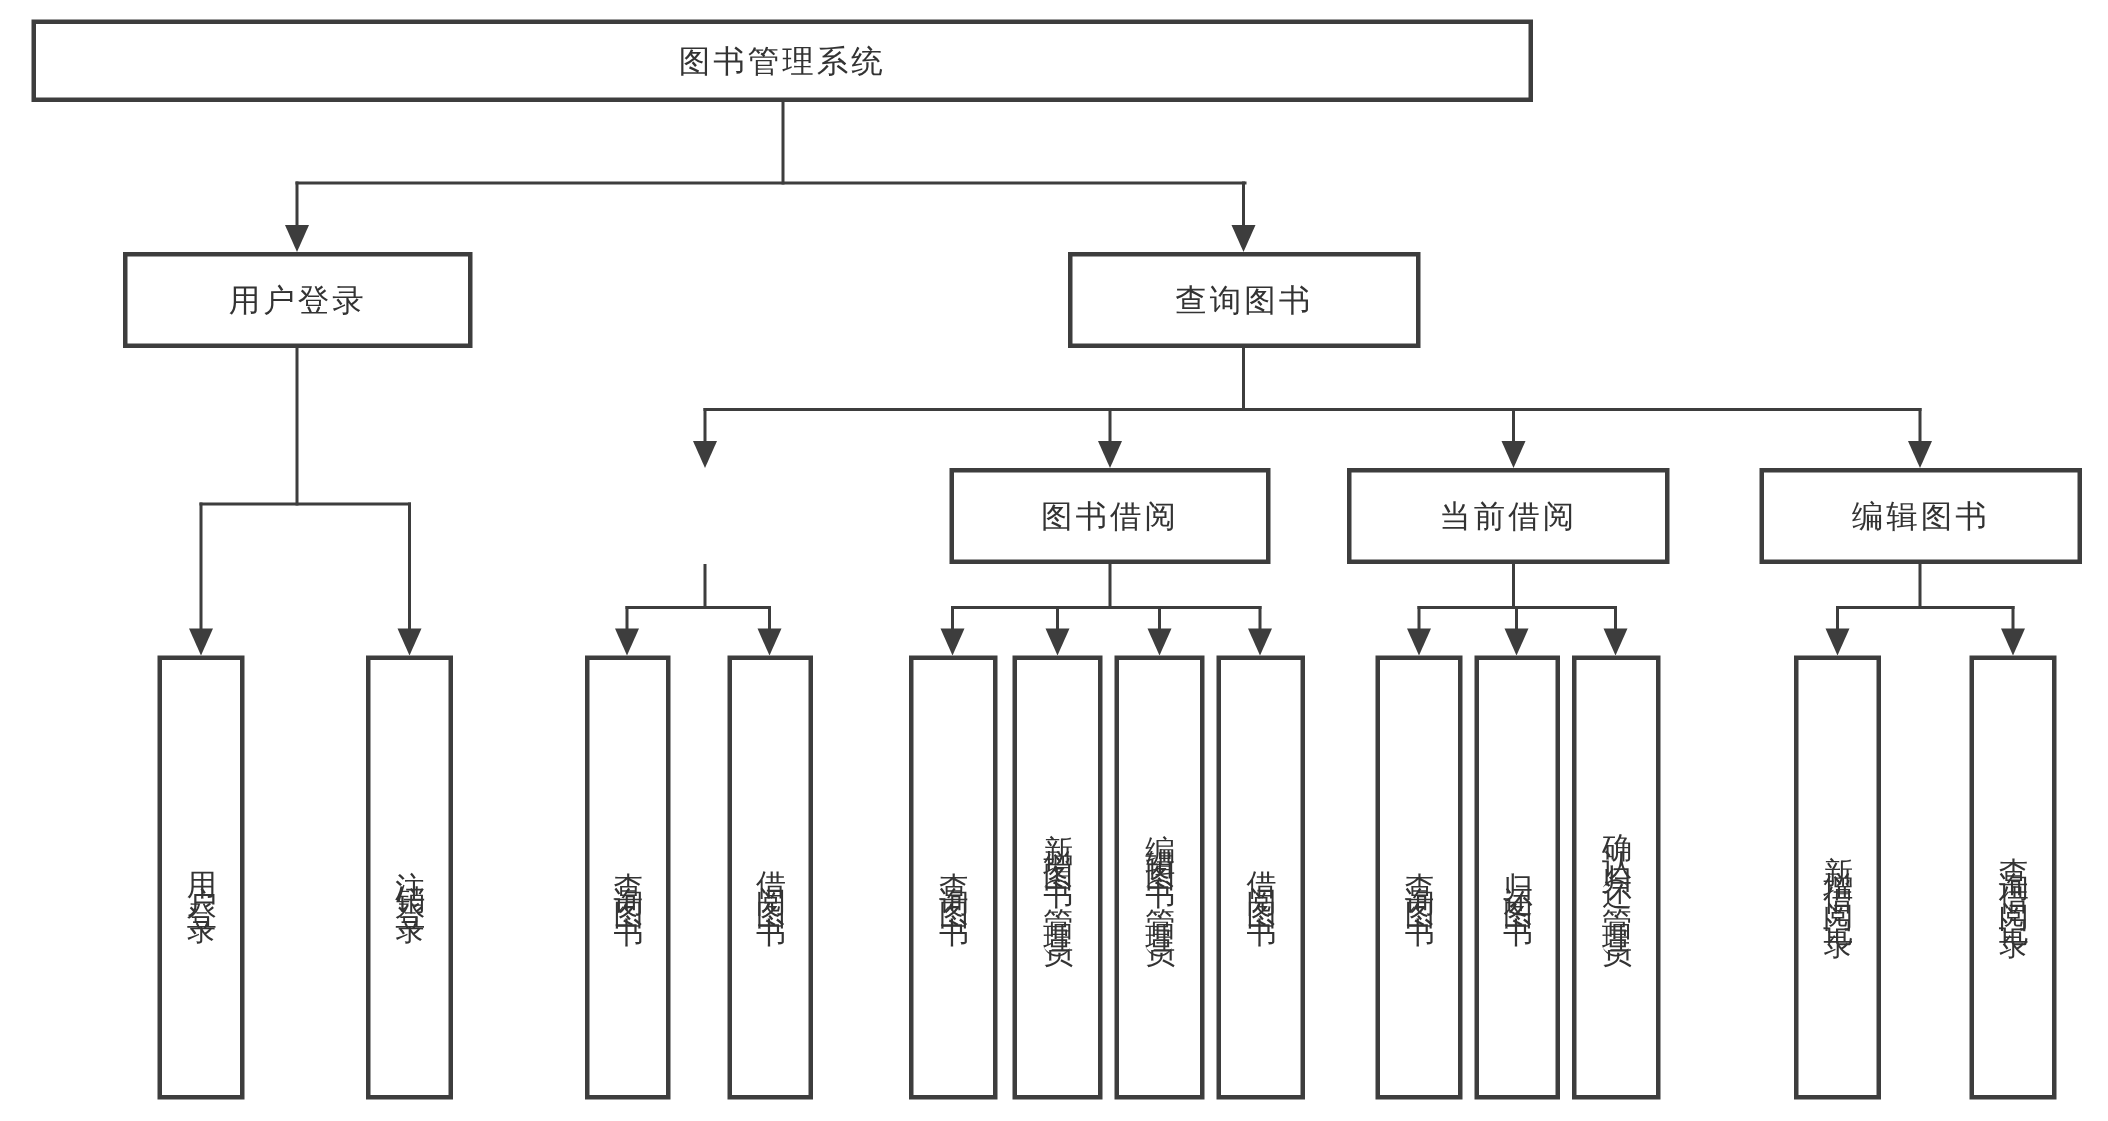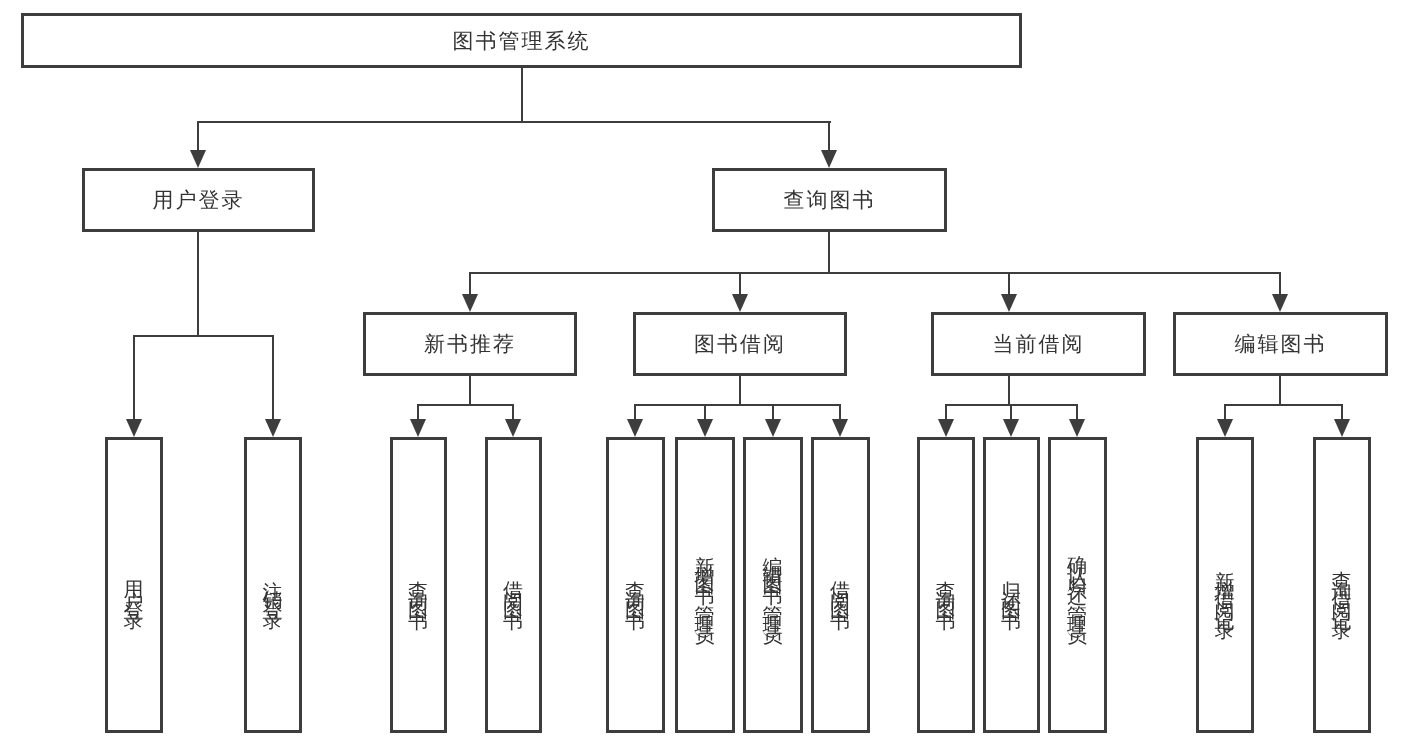--- a/index.html
+++ b/index.html
@@ -64,27 +64,24 @@
   <div class="h" style="left:469px;top:272px;width:812px"></div>
   <div class="v" style="left:469px;top:272px;height:24px"></div>
   <div class="ah" style="left:462px;top:294px"></div>
   <div class="v" style="left:739px;top:272px;height:24px"></div>
   <div class="ah" style="left:732px;top:294px"></div>
   <div class="v" style="left:1008px;top:272px;height:24px"></div>
   <div class="ah" style="left:1001px;top:294px"></div>
   <div class="v" style="left:1279px;top:272px;height:24px"></div>
   <div class="ah" style="left:1272px;top:294px"></div>
 
-  <div class="box" style="left:363px;top:312px;width:214px;height:64px">
-    <span class="hlabel">新书推荐</span>
-  </div>
   <div class="box" style="left:633px;top:312px;width:214px;height:64px">
     <span class="hlabel">图书借阅</span>
   </div>
-  <div class="box" style="left:931px;top:312px;width:215px;height:64px">
+  <div class="box" style="left:898px;top:312px;width:215px;height:64px">
     <span class="hlabel">当前借阅</span>
   </div>
   <div class="box" style="left:1173px;top:312px;width:215px;height:64px">
     <span class="hlabel">编辑图书</span>
   </div>
 
   <div class="v" style="left:469px;top:376px;height:30px"></div>
   <div class="v" style="left:739px;top:376px;height:30px"></div>
   <div class="v" style="left:1008px;top:376px;height:30px"></div>
   <div class="v" style="left:1279px;top:376px;height:30px"></div>

